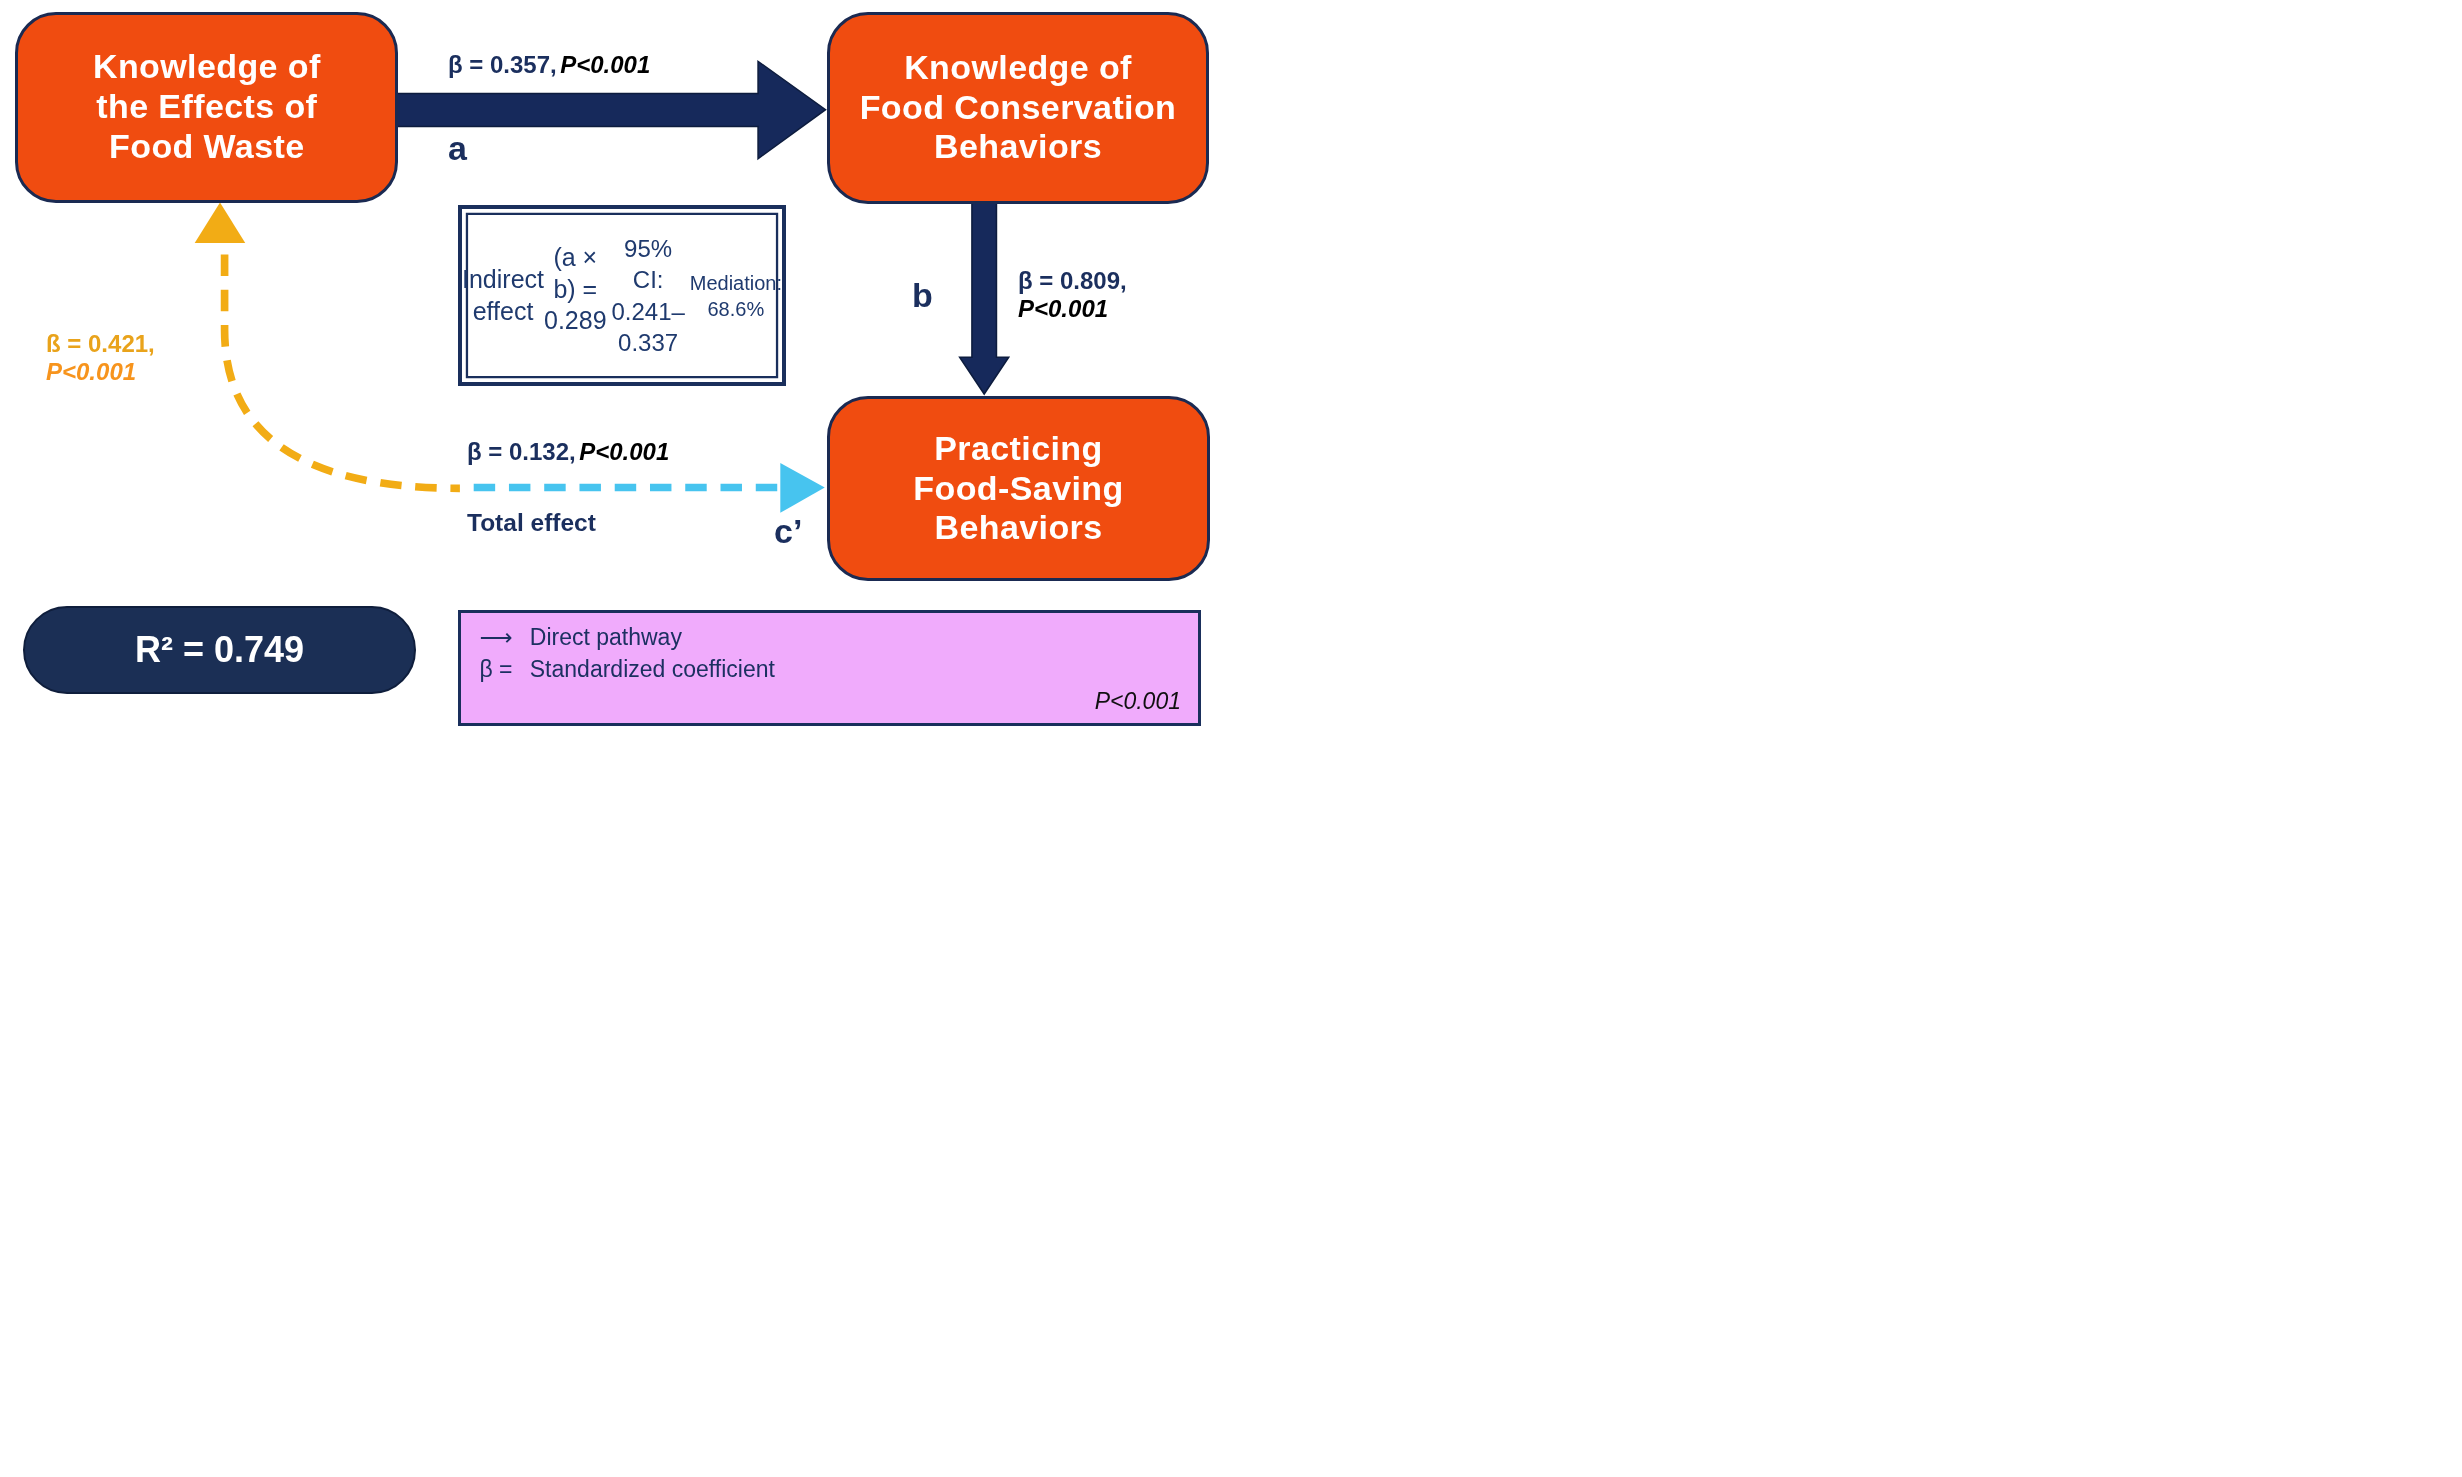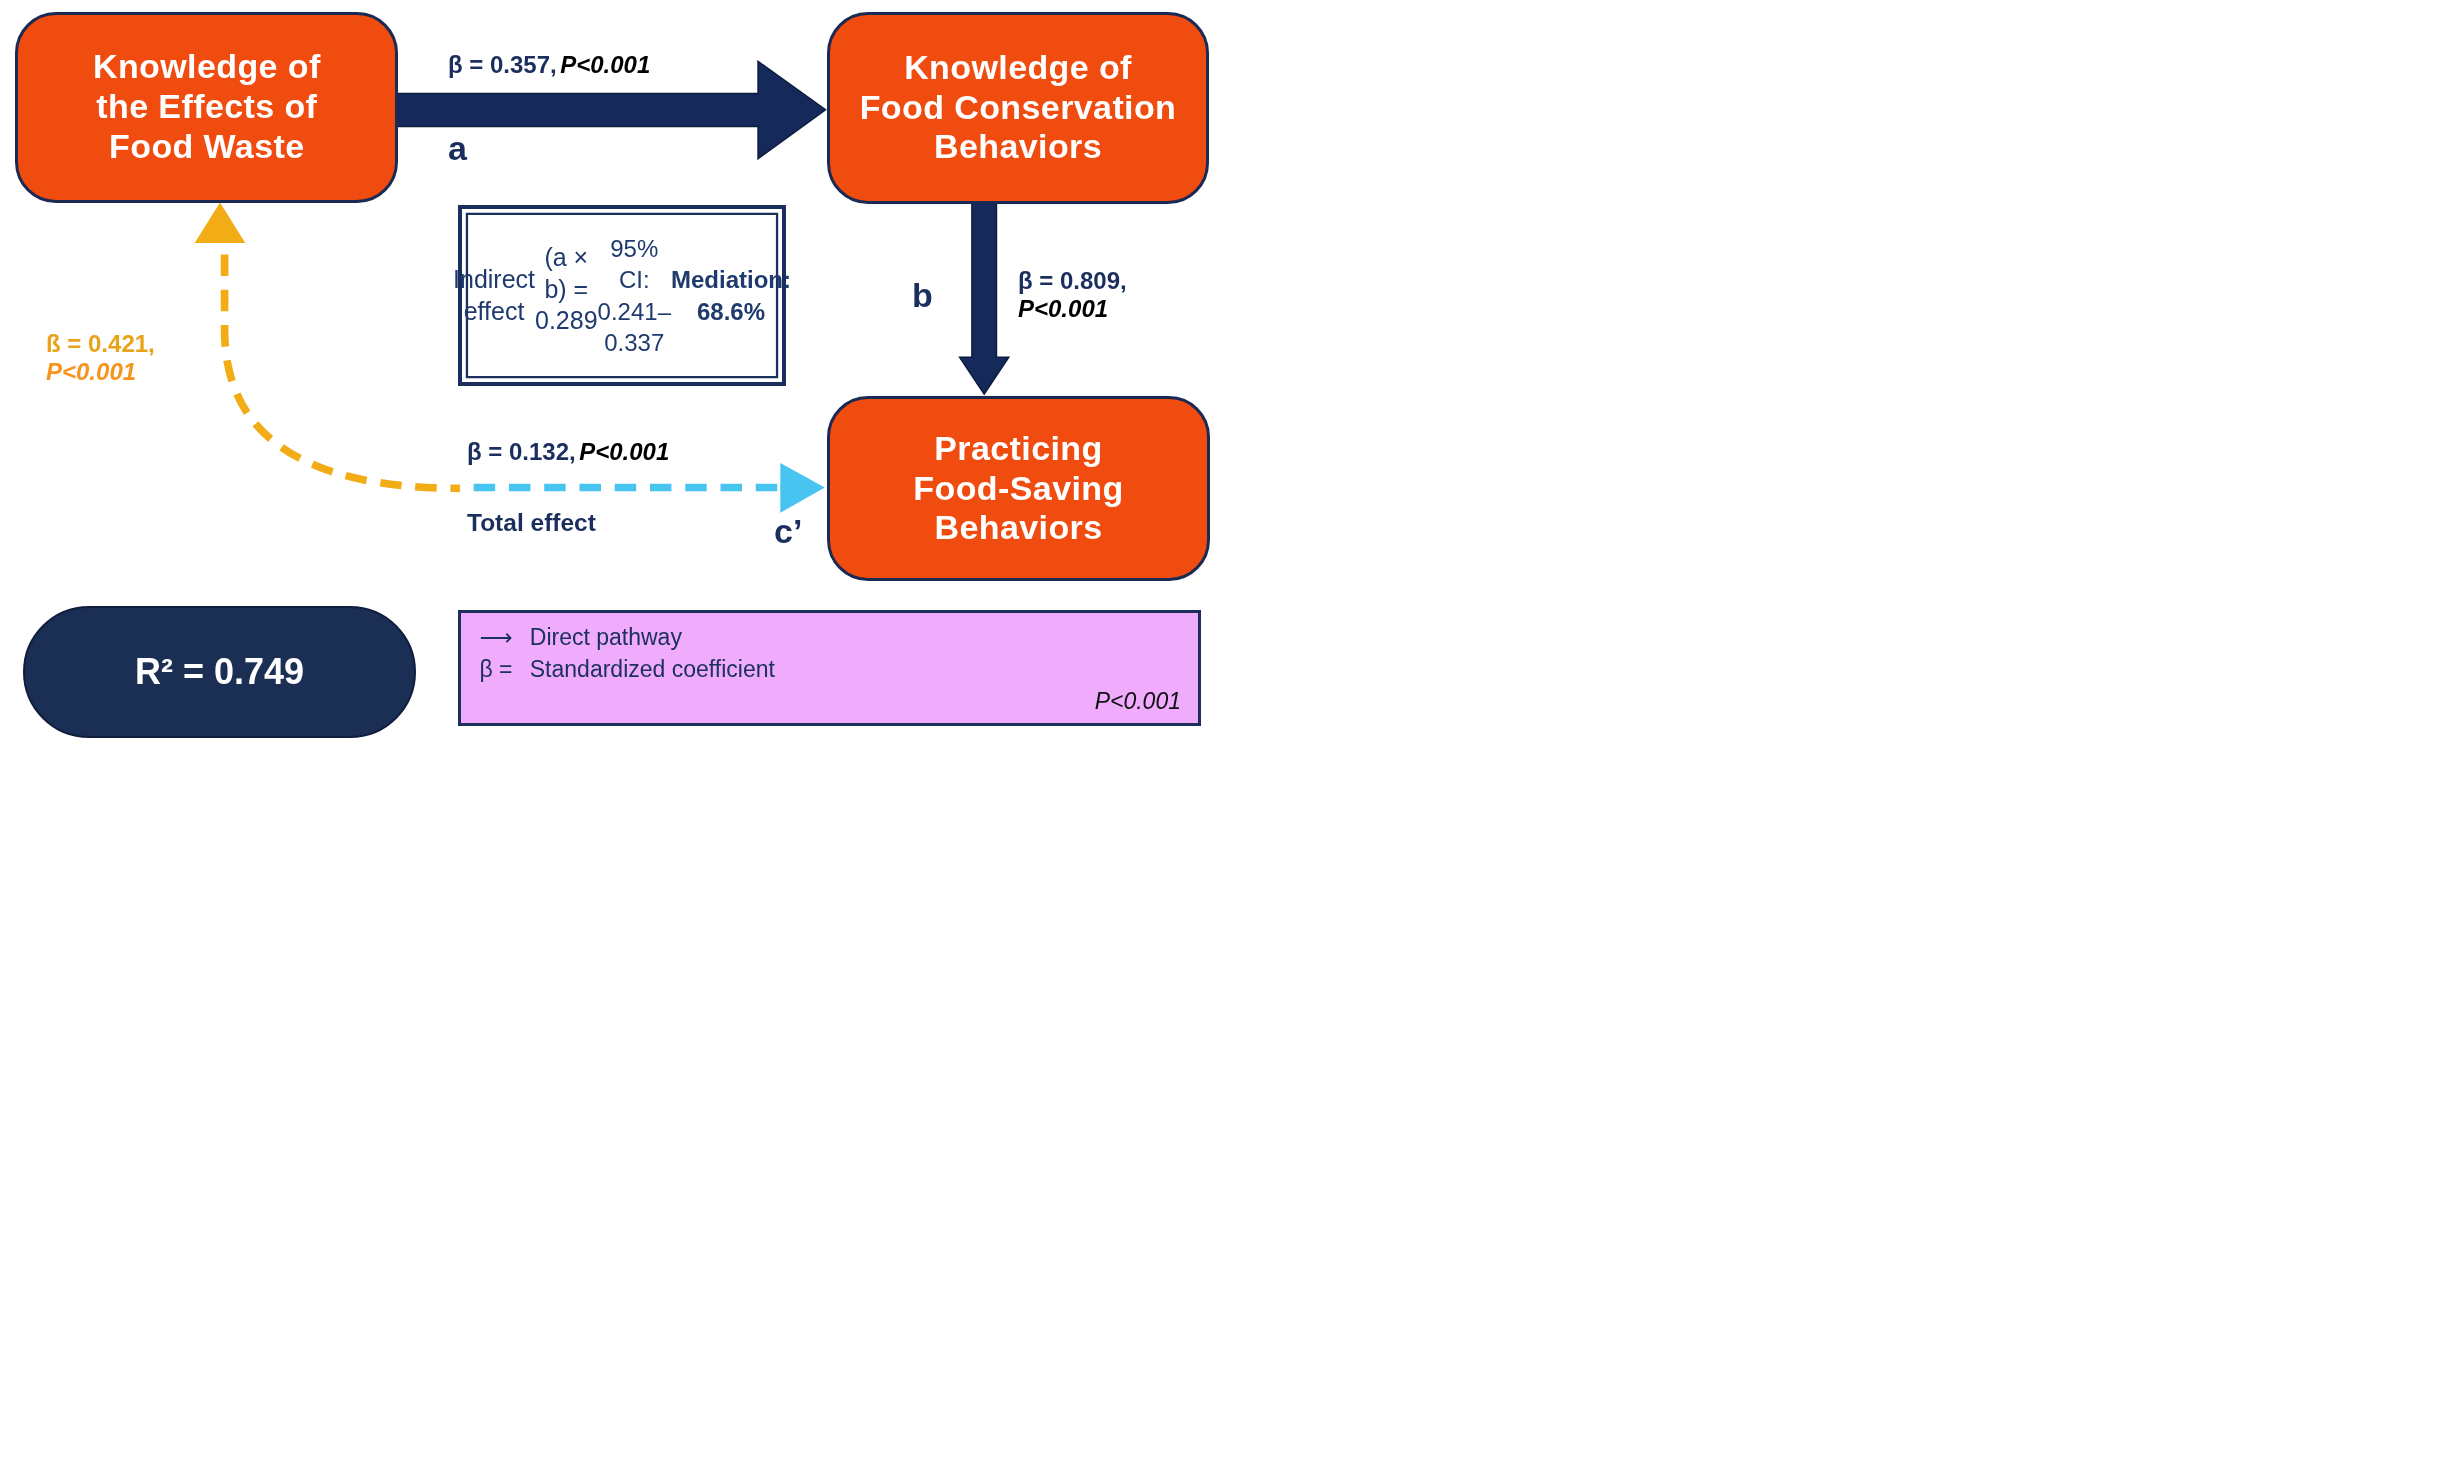--- a/index.html
+++ b/index.html
@@ -27,23 +27,23 @@
     position:absolute;z-index:2;left:458px;top:205px;width:328px;height:181px;
     background:#ffffff;border:4.6px solid #1A2F5C;
     box-shadow:inset 0 0 0 3.8px #ffffff, inset 0 0 0 6.1px #1A2F5C;
     box-sizing:border-box;
     display:flex;flex-direction:row;align-items:center;justify-content:center;
     color:#1F3A6E;text-align:center;
   }
   .indirect-box .line1{font-size:25px;line-height:1.25;}
   .indirect-box .line2{font-size:25px;line-height:1.25;margin-bottom:12.3px;}
   .indirect-box .line3{font-size:24px;line-height:1.3;}
-  .indirect-box .line4{font-size:24px;line-height:1.3;font-weight:bold;}
+  .indirect-box .line4{font-size:20px;line-height:1.3;}
   .r2-pill{
-    position:absolute;z-index:2;left:23px;top:606px;width:393px;height:132px;
+    position:absolute;z-index:2;left:23px;top:606px;width:393px;height:88px;
     background:#1B2F55;border:2.3px solid #0F1E3C;border-radius:69px;
     display:flex;align-items:center;justify-content:center;box-sizing:border-box;
   }
   .r2-text{color:#ffffff;font-weight:bold;font-size:36px;}
   .legend-box{
     position:absolute;z-index:2;left:458px;top:610px;width:743px;height:116px;
     background:#f0abfc;border:3.8px solid #1A2F5C;box-sizing:border-box;
     padding:7.7px 14px 6.1px 18.4px;
   }
   .legend-row{font-size:23px;color:#1C3061;line-height:1.42;white-space:nowrap;}

